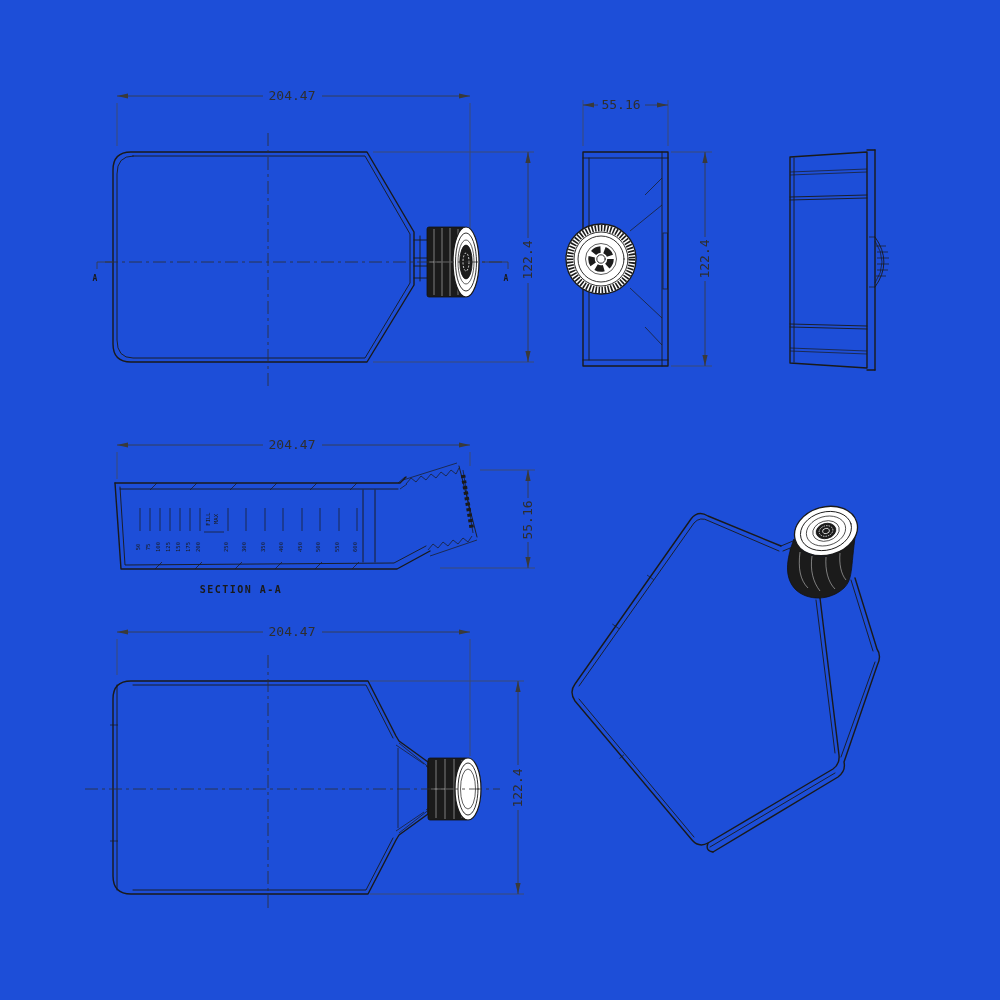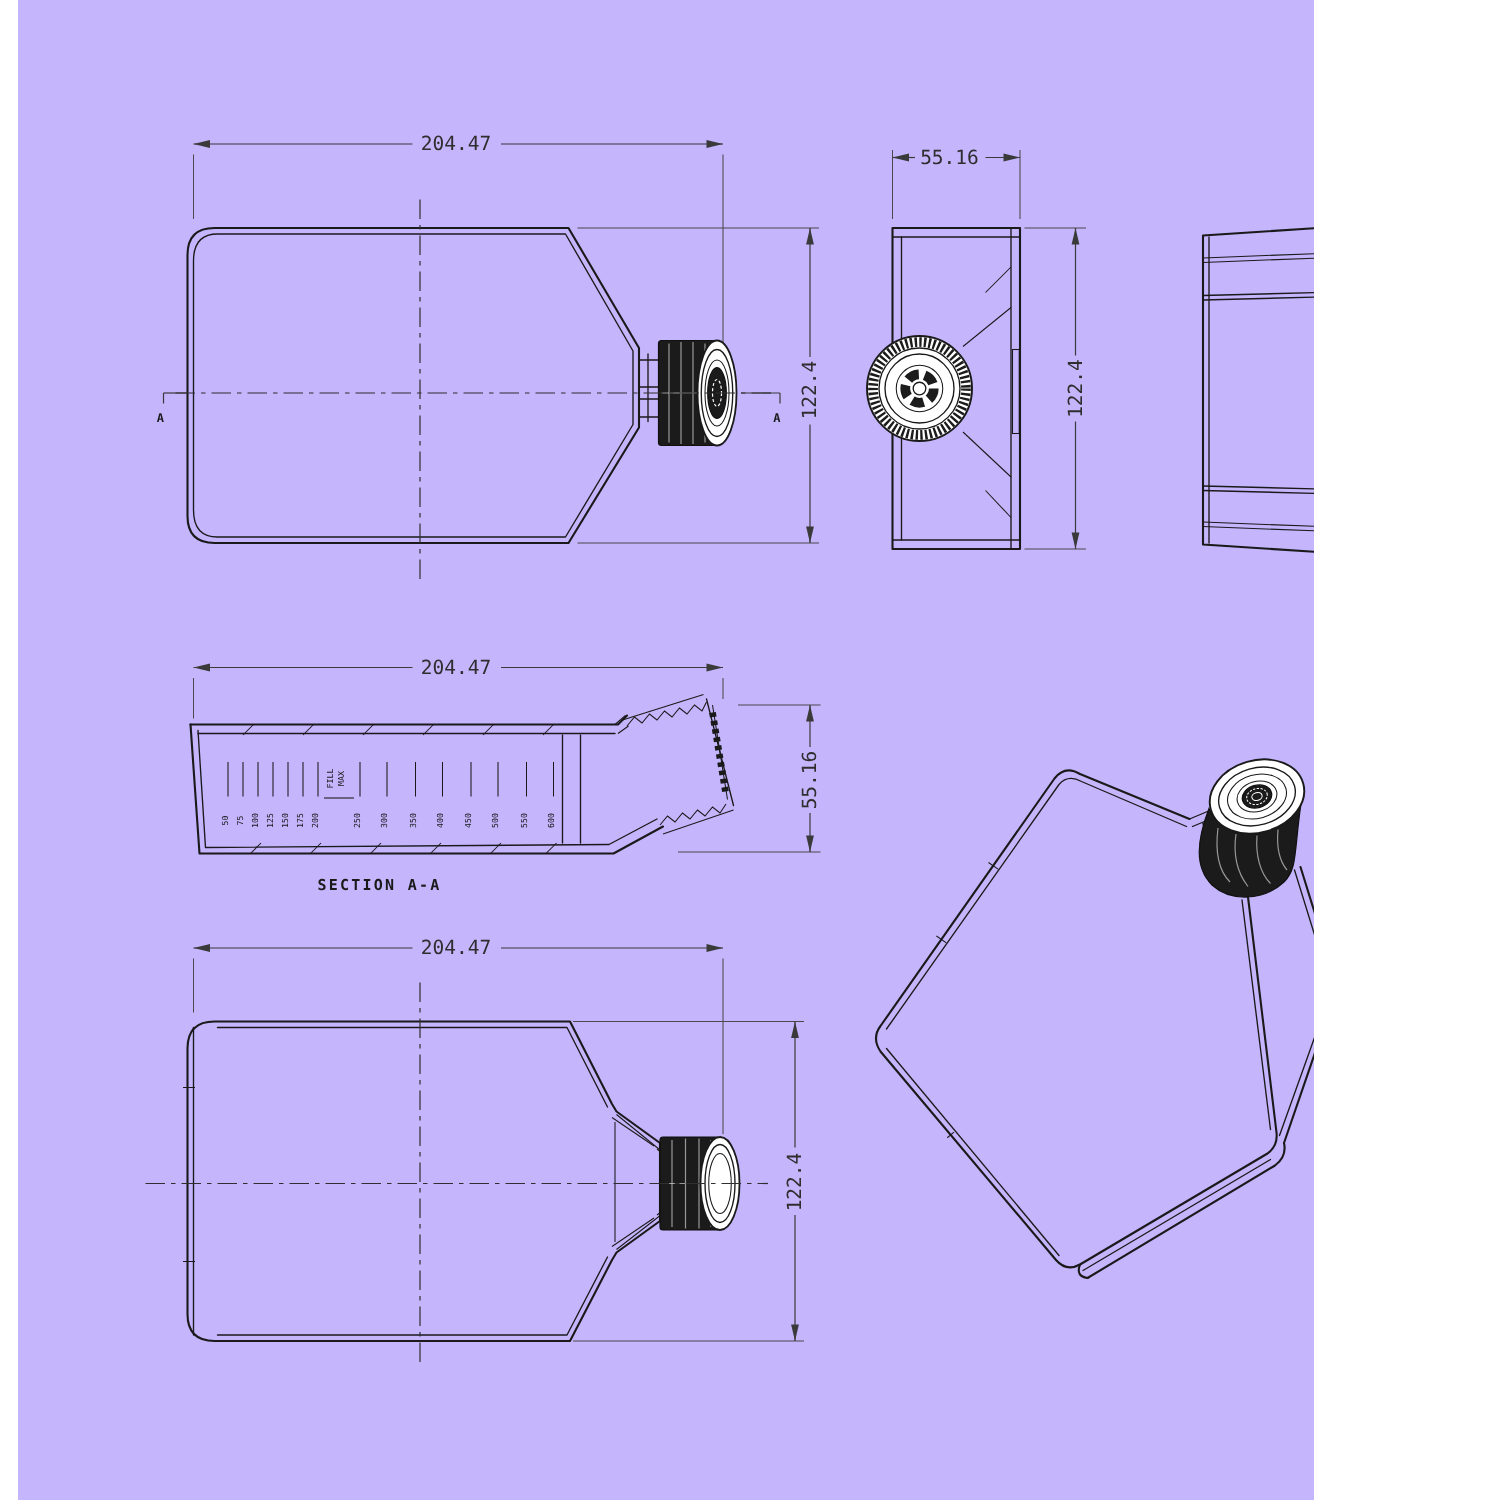--- a/index.html
+++ b/index.html
@@ -1,16 +1,16 @@
 <!DOCTYPE html>
 <html><head>
 <meta charset="utf-8">
 <style>
   html,body{margin:0;padding:0;background:#ffffff;}
-  .canvas{width:864px;height:1000px;background:#c4b5fd;position:relative;overflow:hidden;margin-left:12px;}
+  .canvas{width:1000px;height:1000px;background:#1d4ed8;position:relative;overflow:hidden;}
   svg{display:block;}
   .outline{stroke:#1a1a1a;stroke-width:1.4;fill:none;stroke-linejoin:round;stroke-linecap:round;}
   .inner{stroke:#1a1a1a;stroke-width:0.9;fill:none;stroke-linejoin:round;stroke-linecap:round;}
   .thin{stroke:#1a1a1a;stroke-width:0.7;fill:none;}
   .dimline{stroke:#3a3a3a;stroke-width:0.8;fill:none;}
   .ext{stroke:#4a4a4a;stroke-width:0.7;fill:none;}
   .arrow{fill:#3a3a3a;stroke:none;}
   .centerline{stroke:#2f2f2f;stroke-width:0.8;fill:none;stroke-dasharray:13 4 3 4;}
   .dim-text{font:13px "DejaVu Sans Mono","Liberation Mono",monospace;fill:#2e2e2e;}
   .small-text{font:700 8px "DejaVu Sans Mono","Liberation Mono",monospace;fill:#1a1a1a;}

